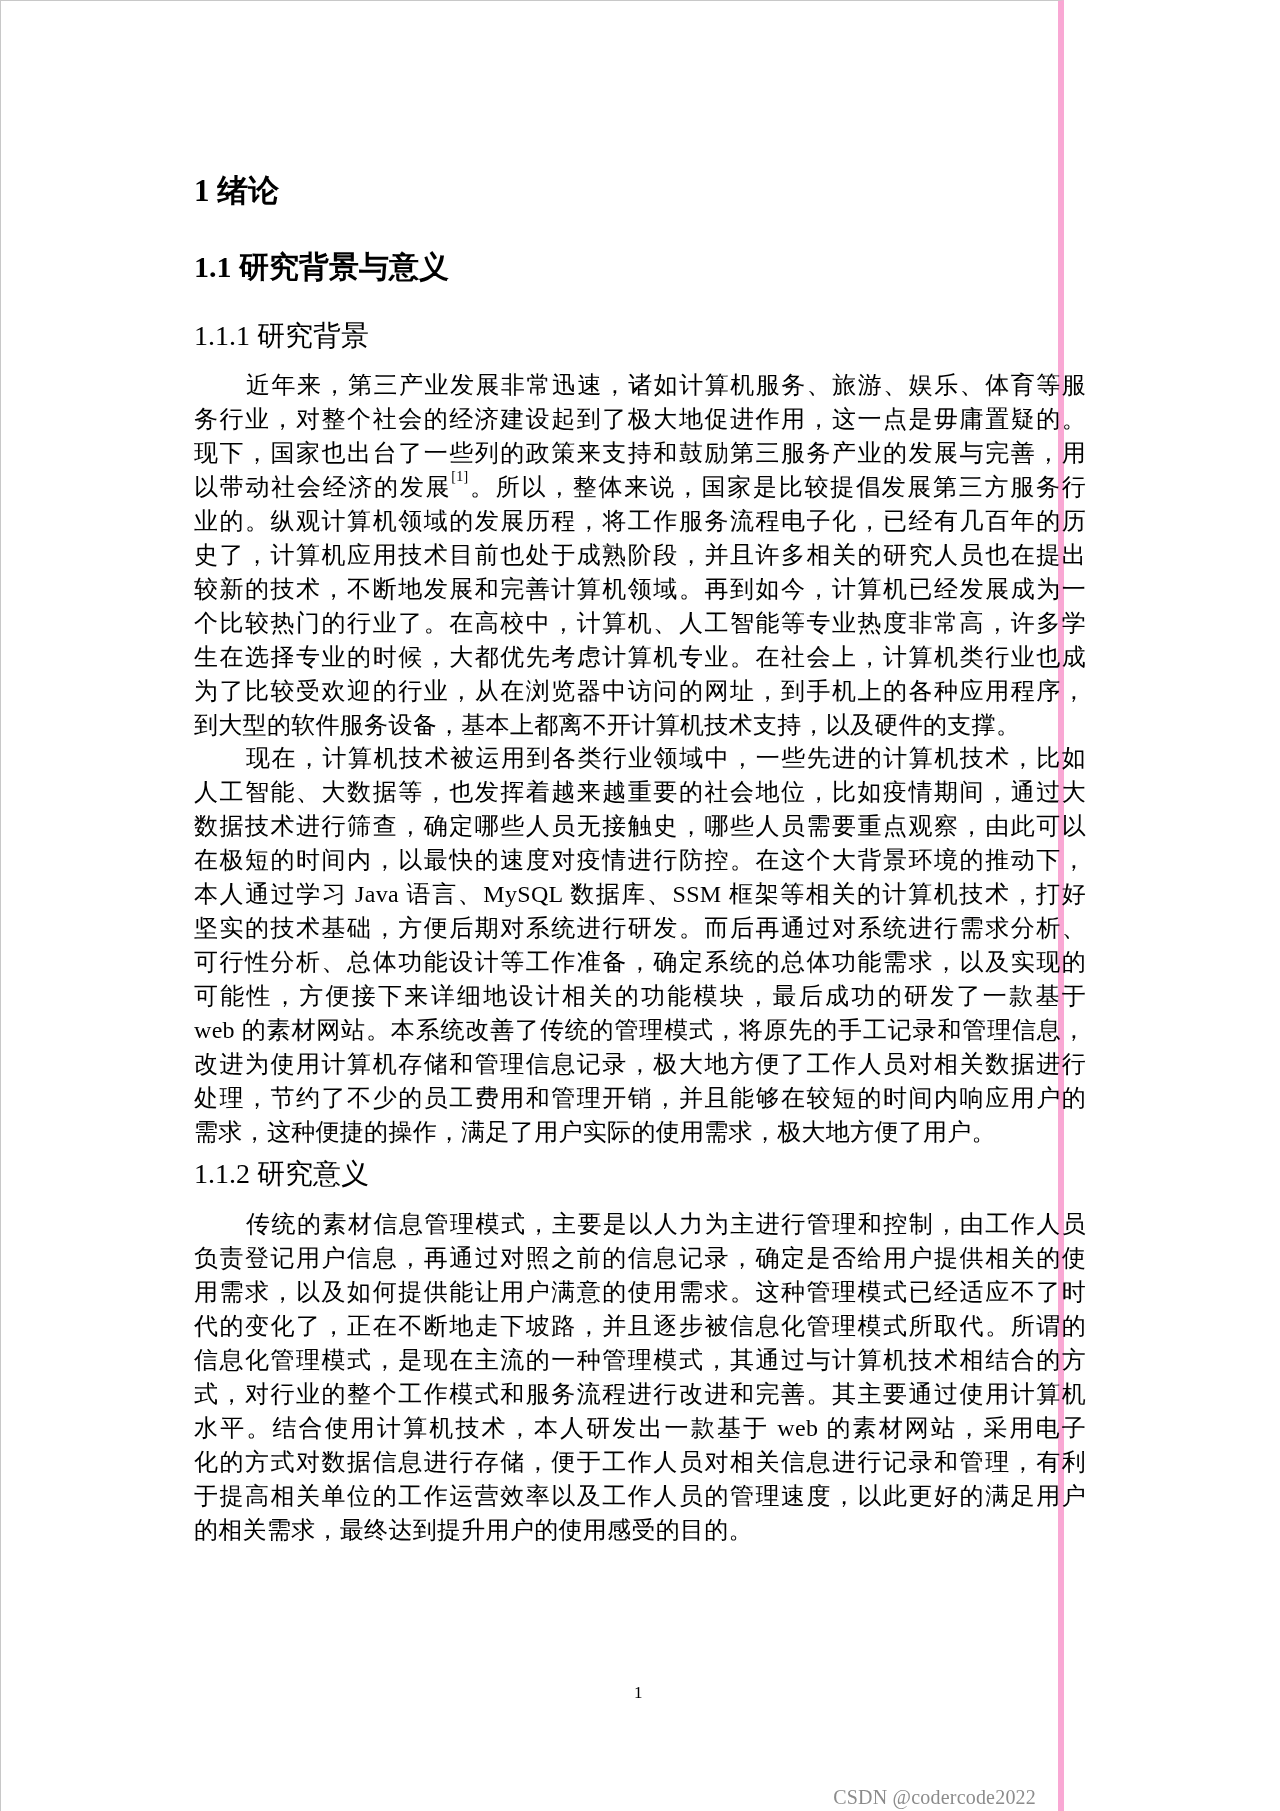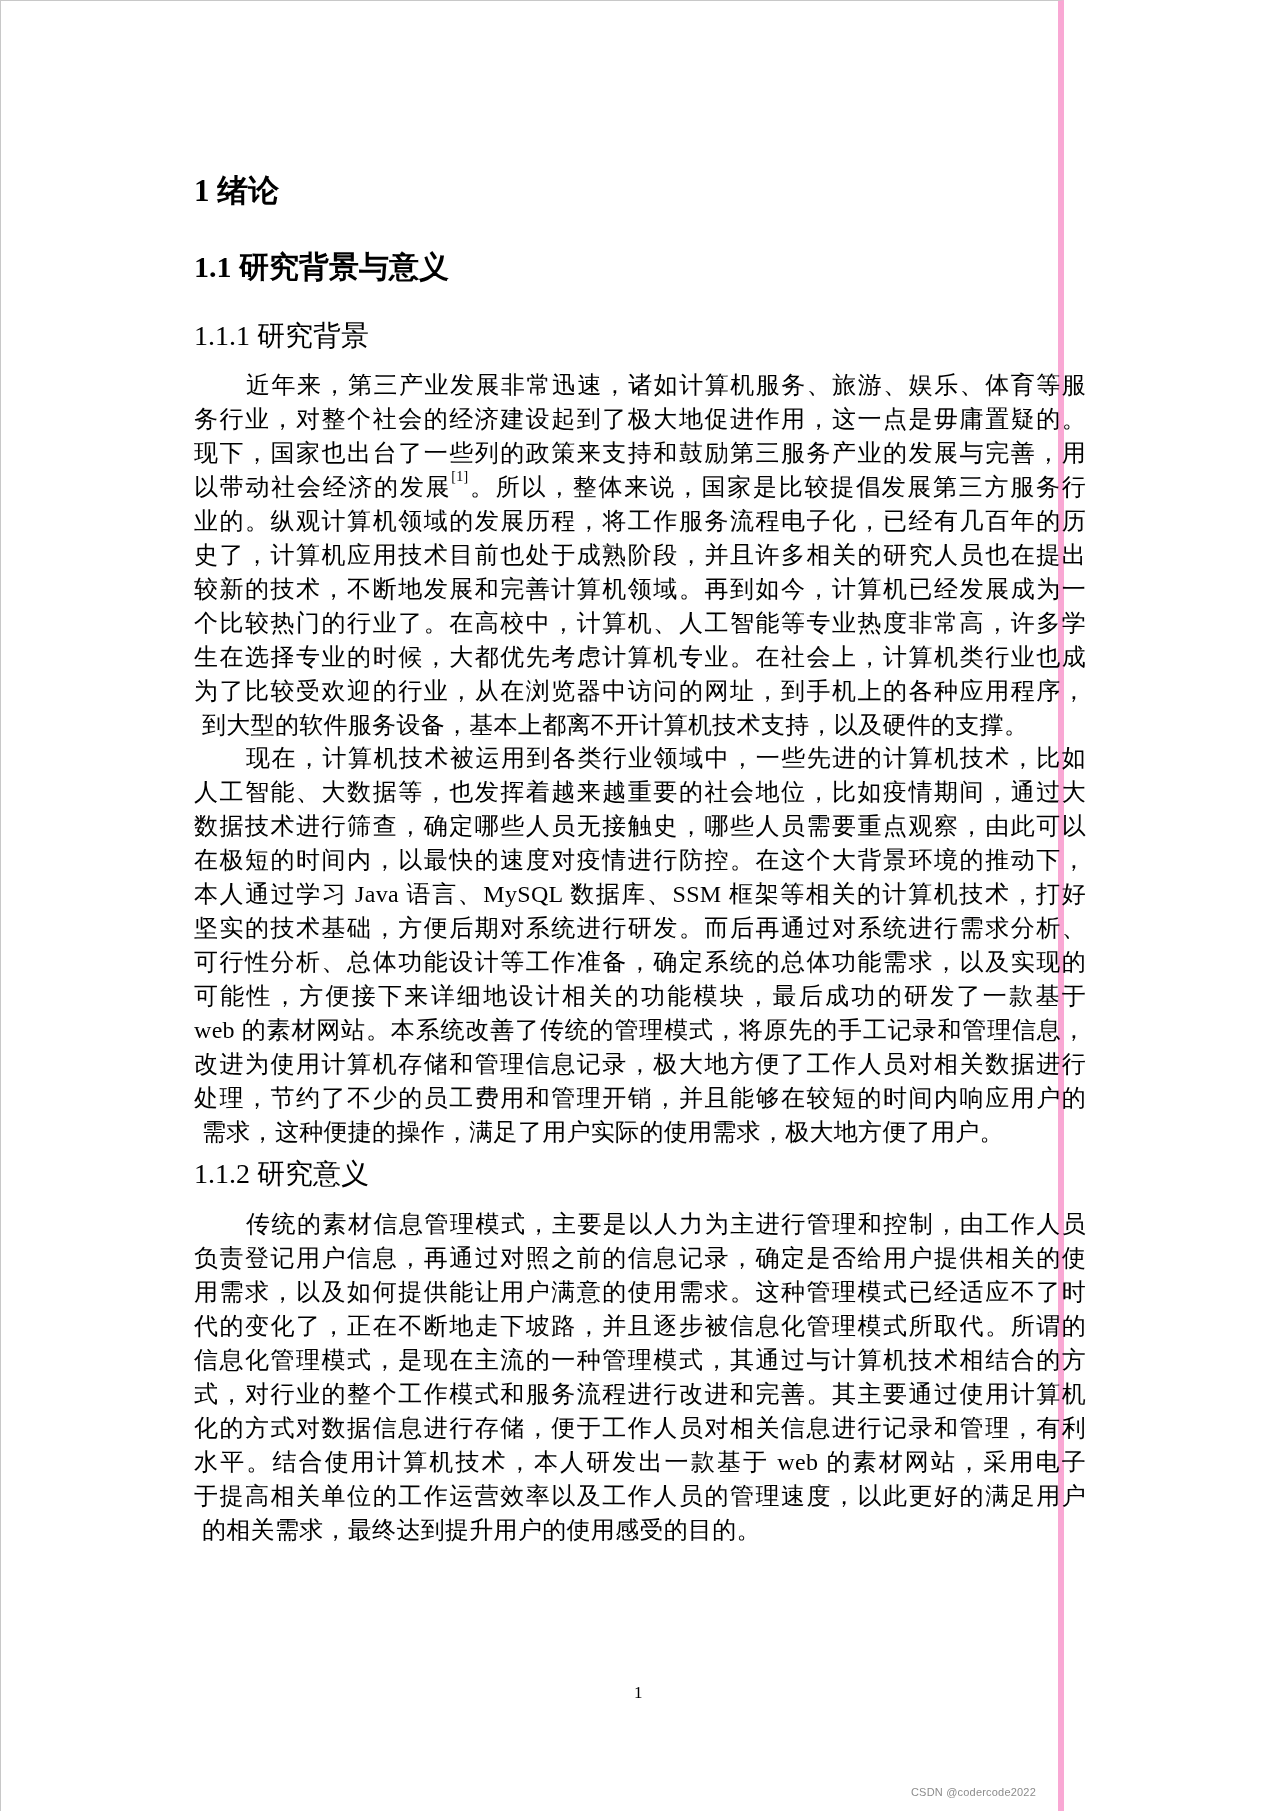--- a/index.html
+++ b/index.html
@@ -71,21 +71,20 @@
       font-size: 24px;
       line-height: 34px;
       height: 34px;
       white-space: nowrap;
       text-align: justify;
       text-align-last: justify;
       letter-spacing: 0.3px;
     }
     .para .line.last {
       text-align-last: left;
-      margin-left: 8px;
     }
     .para .line.indent {
       padding-left: 52px;
     }
     .para.p1 { top: 367px; }
     .para.p2 { top: 740px; }
     .para.p3 { top: 1206px; }
     sup.cite {
       font-size: 14px;
       vertical-align: top;
@@ -98,22 +97,22 @@
       top: 1682px;
       left: 633px;
       font-family: "Liberation Serif", "DejaVu Serif", serif;
       font-size: 17px;
       color: #000000;
     }
     .watermark {
       position: absolute;
       top: 1785px;
       right: 22px;
-      font-family: Liberation Sans, sans-serif;
-      font-size: 11px;
+      font-family: Liberation Serif, serif;
+      font-size: 20px;
       color: #8c8c8c;
       letter-spacing: 0.2px;
     }
   </style>
 </head>
 <body>
 
 <div class="page">
   <div class="content">
 
@@ -153,22 +152,22 @@
 
     <div class="h3 sig">1.1.2 研究意义</div>
 
     <div class="para p3">
       <span class="line indent">传统的素材信息管理模式，主要是以人力为主进行管理和控制，由工作人员</span>
       <span class="line">负责登记用户信息，再通过对照之前的信息记录，确定是否给用户提供相关的使</span>
       <span class="line">用需求，以及如何提供能让用户满意的使用需求。这种管理模式已经适应不了时</span>
       <span class="line">代的变化了，正在不断地走下坡路，并且逐步被信息化管理模式所取代。所谓的</span>
       <span class="line">信息化管理模式，是现在主流的一种管理模式，其通过与计算机技术相结合的方</span>
       <span class="line">式，对行业的整个工作模式和服务流程进行改进和完善。其主要通过使用计算机</span>
+      <span class="line">水平。结合使用计算机技术，本人研发出一款基于 web 的素材网站，采用电子</span>
       <span class="line">化的方式对数据信息进行存储，便于工作人员对相关信息进行记录和管理，有利</span>
-      <span class="line">水平。结合使用计算机技术，本人研发出一款基于 web 的素材网站，采用电子</span>
       <span class="line">于提高相关单位的工作运营效率以及工作人员的管理速度，以此更好的满足用户</span>
       <span class="line last">的相关需求，最终达到提升用户的使用感受的目的。</span>
     </div>
 
   </div>
 
   <div class="page-number">1</div>
   <div class="watermark">CSDN @codercode2022</div>
 </div>
 

